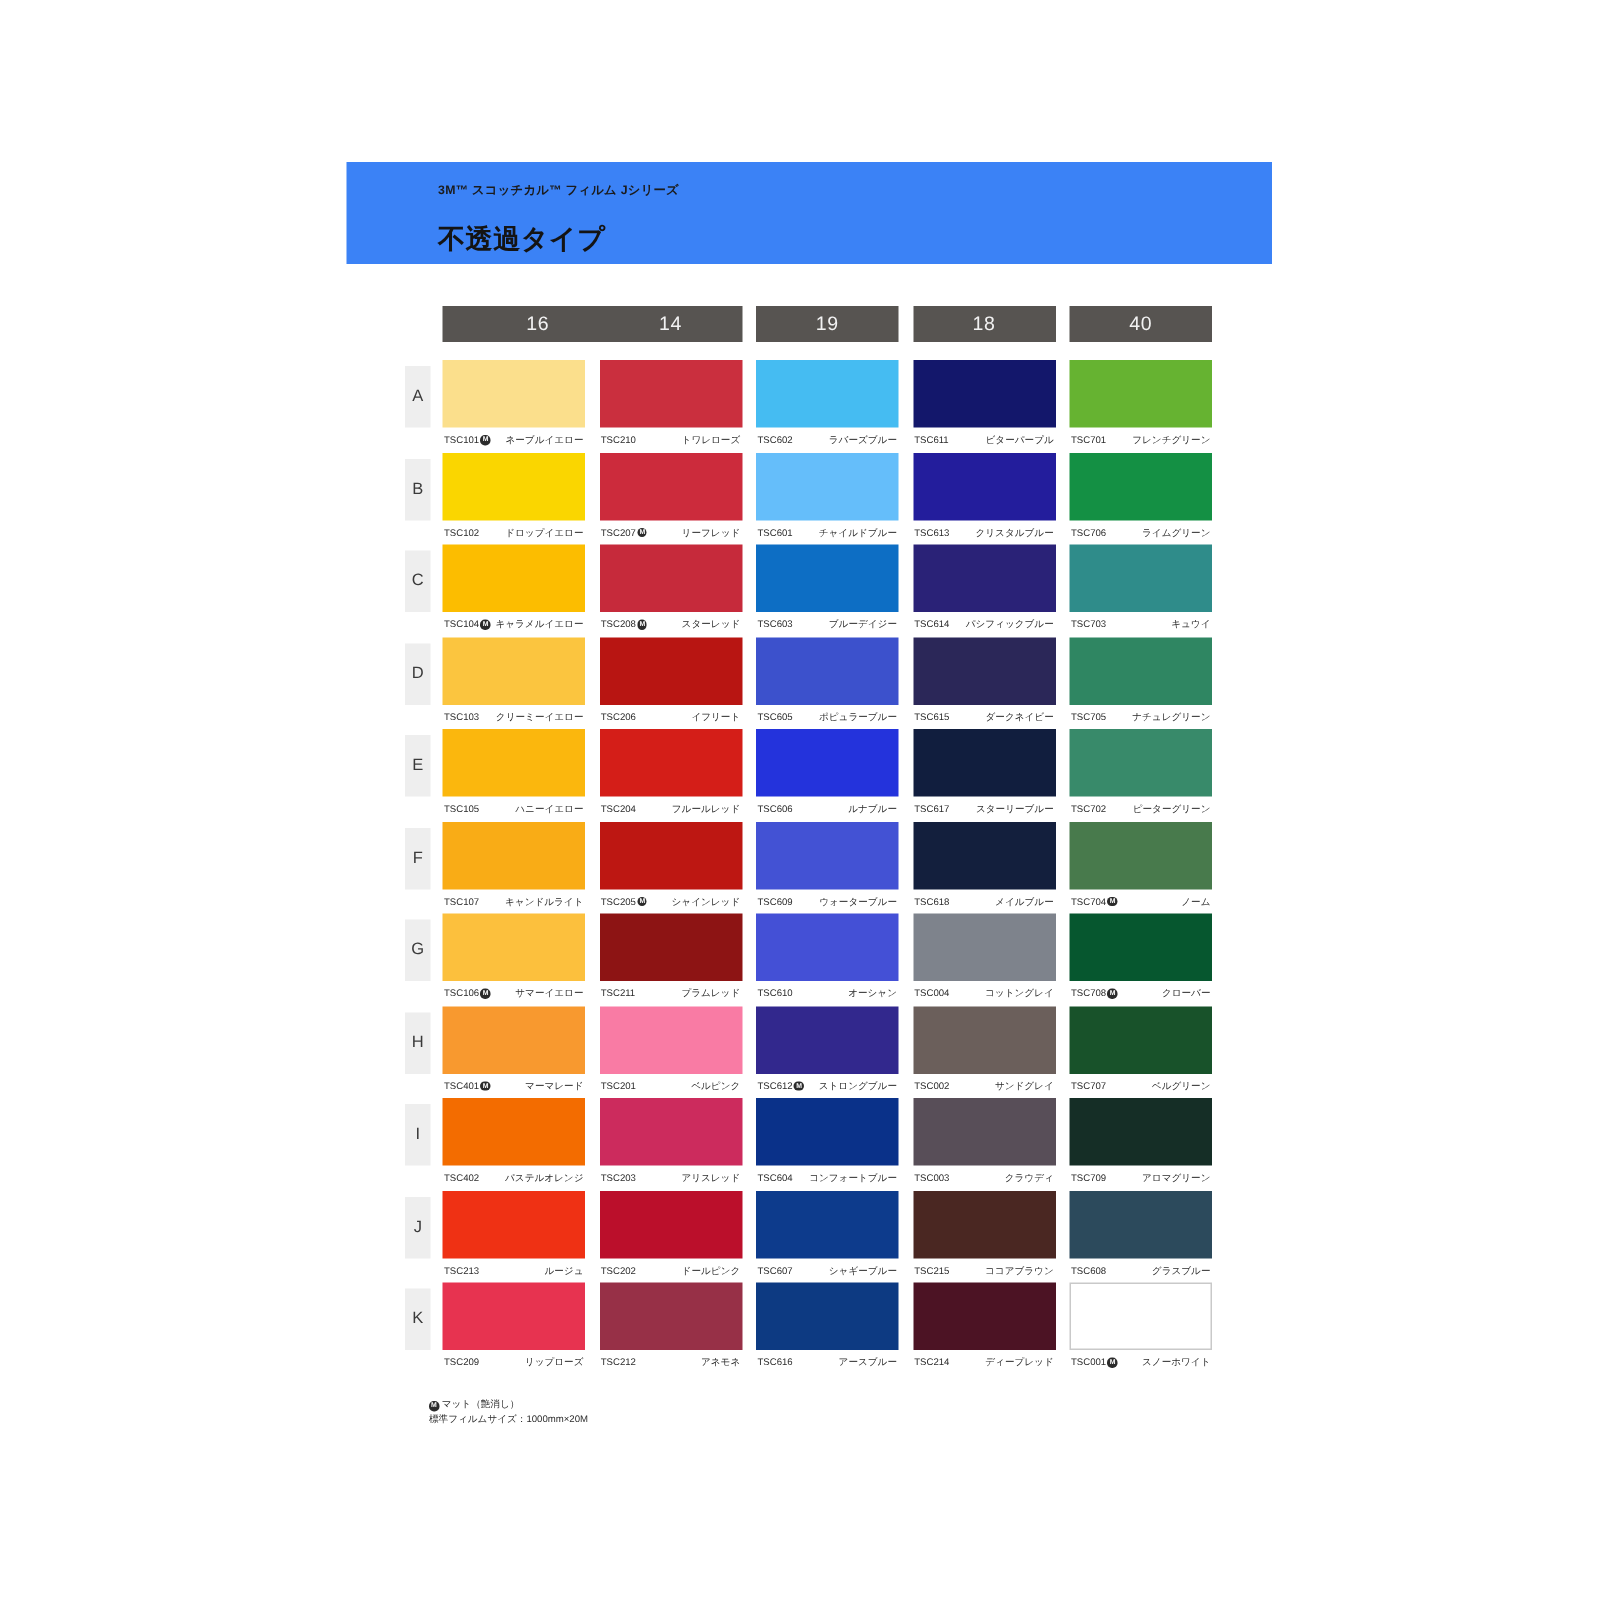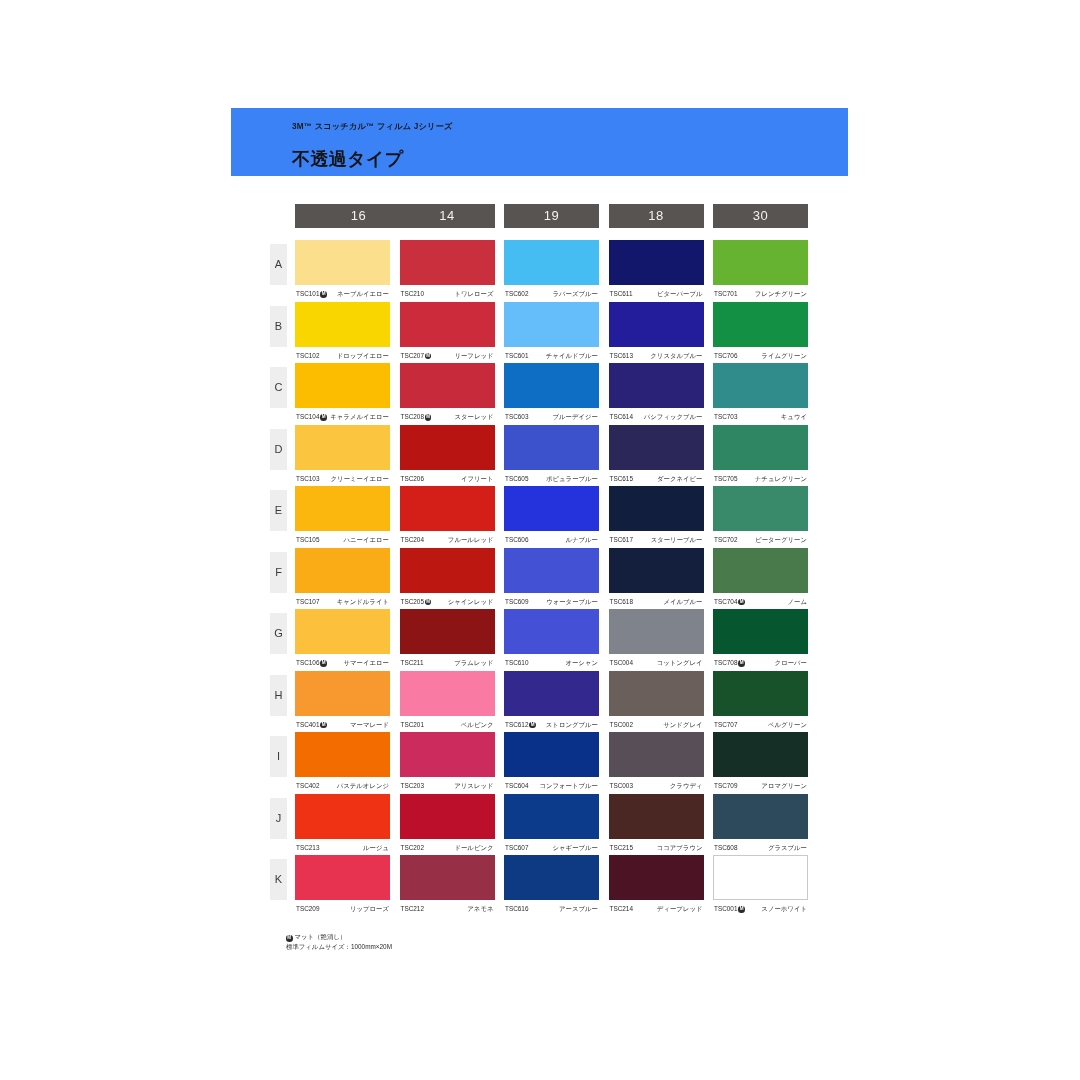--- a/index.html
+++ b/index.html
@@ -177,21 +177,21 @@
     <div class="brandline">3M™ スコッチカル™ フィルム Jシリーズ</div>
     <div class="maintitle">不透過タイプ</div>
   </div>
 
   <div id="chart">
     <div class="colheads">
         <div class="colhead" style="left: 25px; padding-left: 16px;">16</div>
         <div class="colhead" style="left: 129.5px;">14</div>
         <div class="colhead" style="left: 234px;">19</div>
         <div class="colhead" style="left: 338.5px;">18</div>
-        <div class="colhead" style="left: 443px;">30</div>
+        <div class="colhead" style="left: 443px;">40</div>
       </div>
     <div class="rows">
         <div class="row">
           <div class="rowlabel">A</div>
           <div class="cell" style="left: 25px;">
             <div class="swatch" style="background: rgb(251, 223, 140);"></div>
             <div class="caption">
               <span class="code">TSC101<span class="matt">M</span></span>
               <span class="cname">ネーブルイエロー</span>
             </div>

